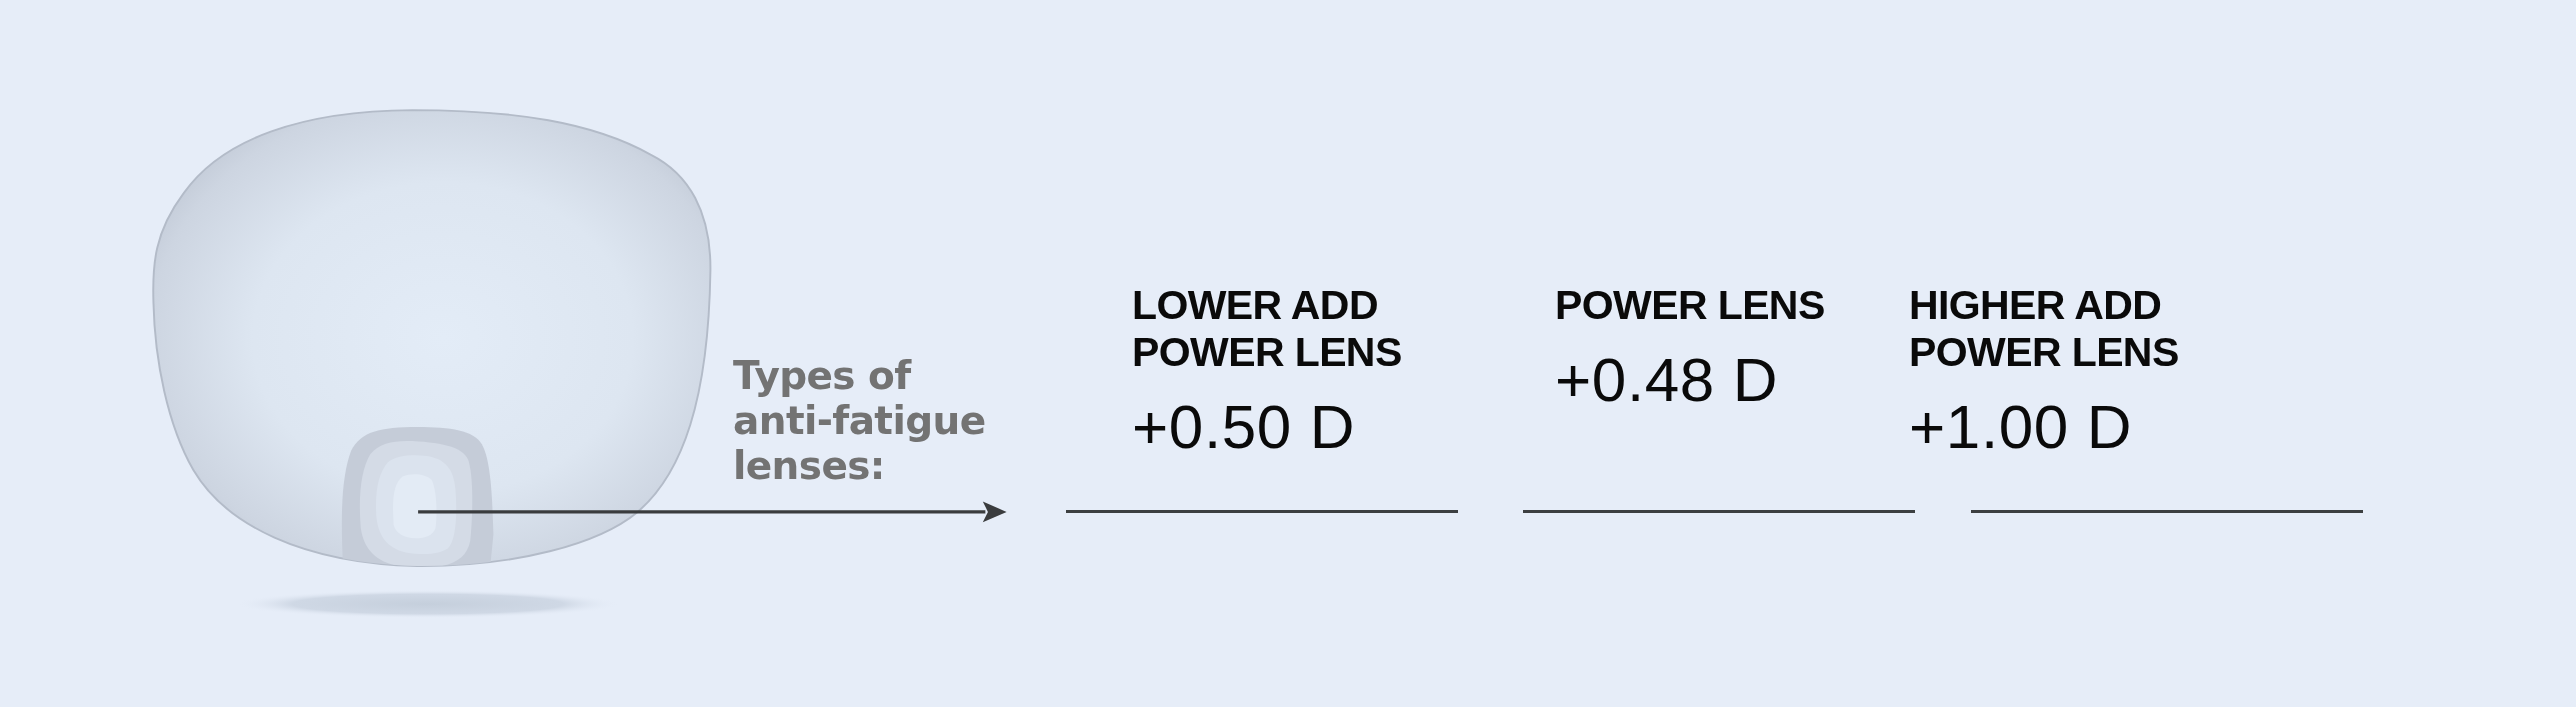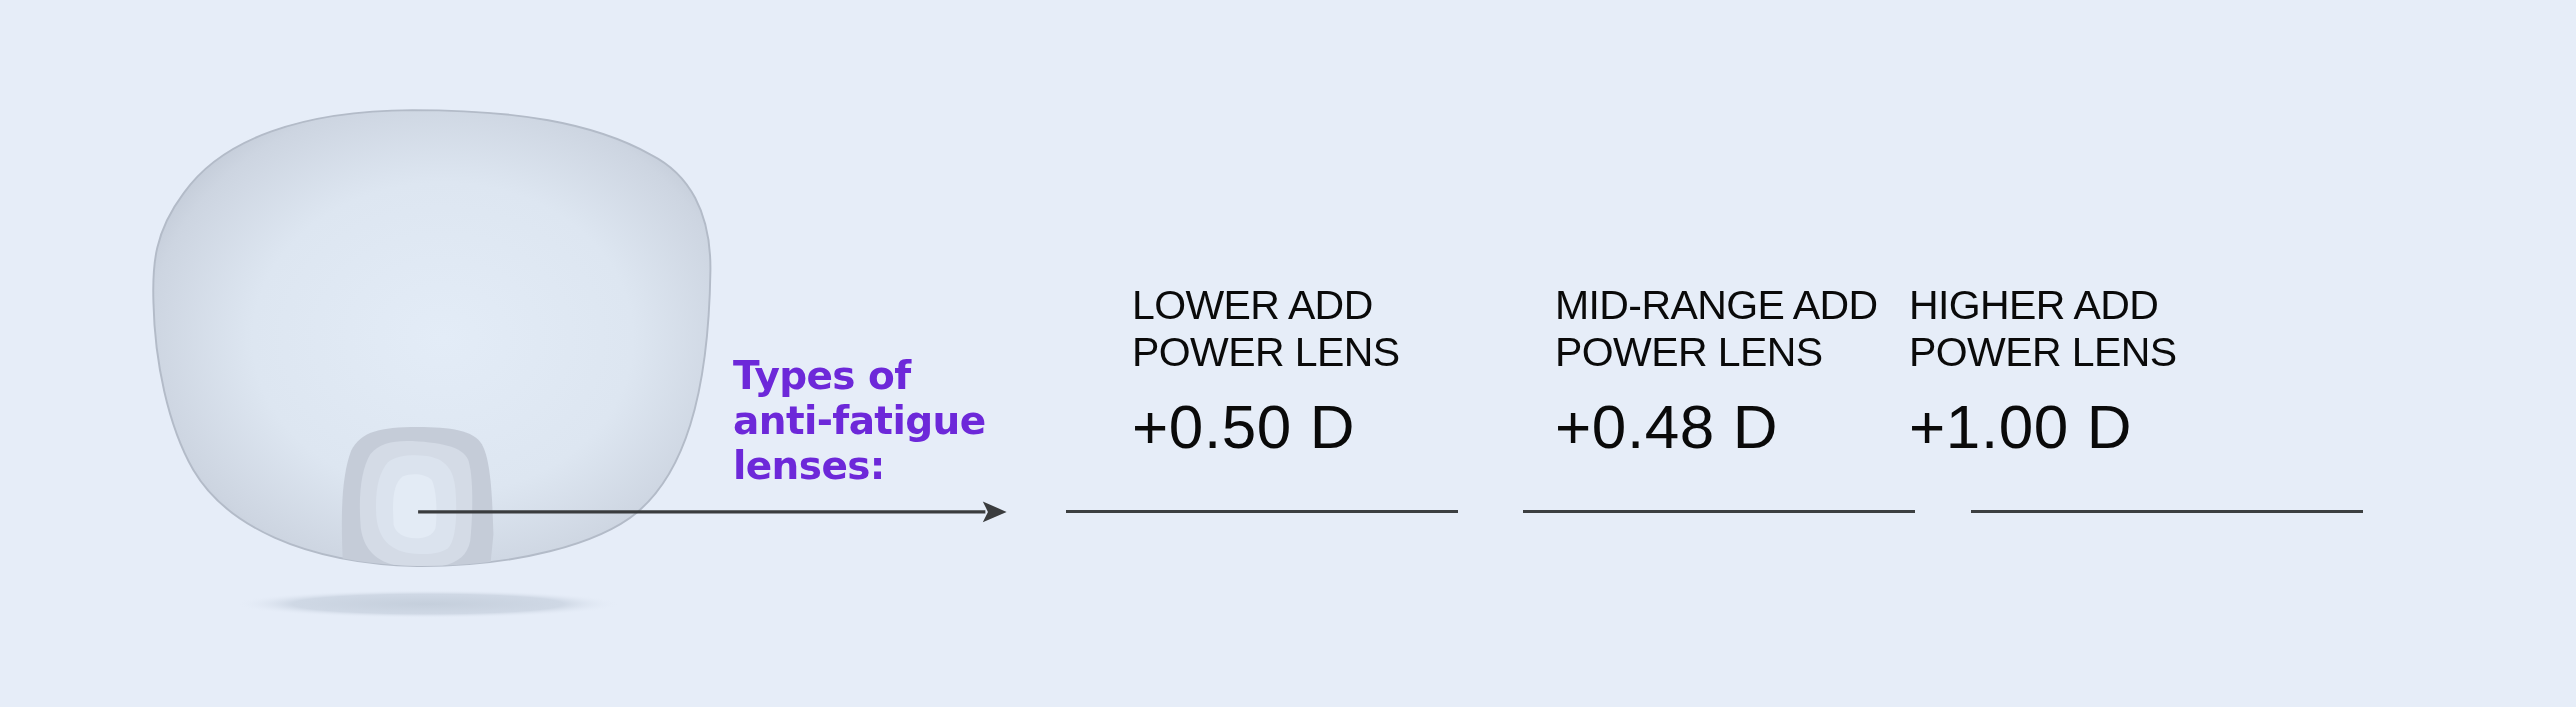--- a/index.html
+++ b/index.html
@@ -24,40 +24,41 @@
     }
     .intro {
       position: absolute;
       left: 733px;
       top: 353px;
       font-family: "DejaVu Sans", "Liberation Sans", sans-serif;
       font-weight: bold;
       font-size: 39px;
       line-height: 45px;
       letter-spacing: -0.6px;
-      color: #6d28d9;
+      color: #737373;
     }
     .intro span {
       display: block;
       white-space: nowrap;
     }
     .column {
       position: absolute;
       top: 282px;
     }
     .col-label {
       font-family: "Liberation Sans", "DejaVu Sans", sans-serif;
       font-size: 41px;
       line-height: 47px;
       letter-spacing: -0.6px;
       color: #0a0a0a;
       white-space: nowrap;
     }
     .col-label span {
       display: block;
+      font-weight: bold;
     }
     .col-value {
       margin-top: 13px;
       font-family: "Liberation Sans", "DejaVu Sans", sans-serif;
       font-size: 62px;
       line-height: 75px;
       letter-spacing: 0.6px;
       color: #0a0a0a;
       white-space: nowrap;
     }
@@ -134,21 +135,20 @@
     <div class="col-label">
       <span>LOWER ADD</span>
       <span>POWER LENS</span>
     </div>
     <div class="col-value">+0.50 D</div>
   </div>
   <div class="rule" style="left:1066px;width:392px;"></div>
 
   <div class="column" style="left:1555px;">
     <div class="col-label">
-      <span>MID-RANGE ADD</span>
       <span>POWER LENS</span>
     </div>
     <div class="col-value">+0.48 D</div>
   </div>
   <div class="rule" style="left:1523px;width:392px;"></div>
 
   <div class="column" style="left:1909px;">
     <div class="col-label">
       <span>HIGHER ADD</span>
       <span>POWER LENS</span>

